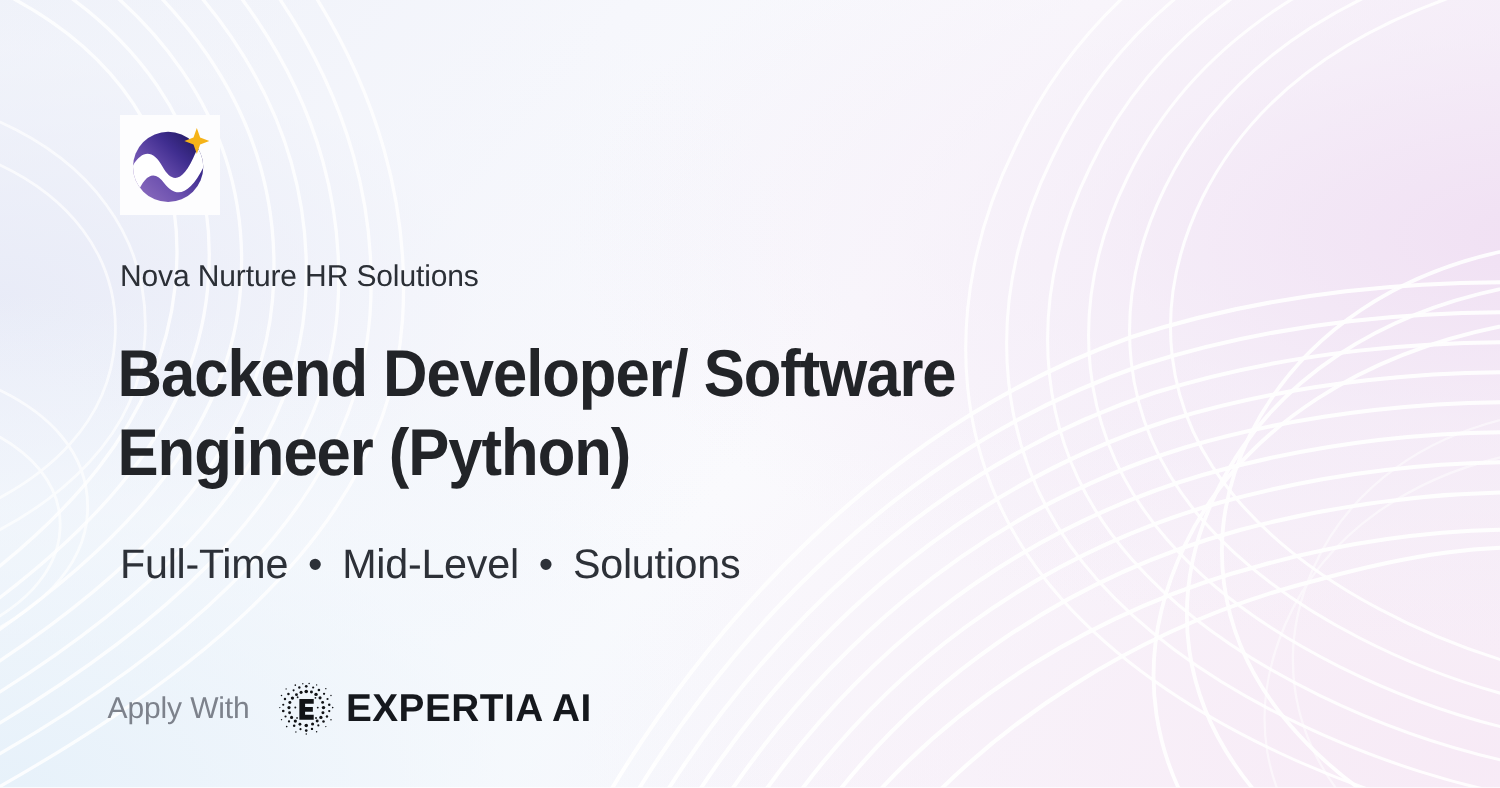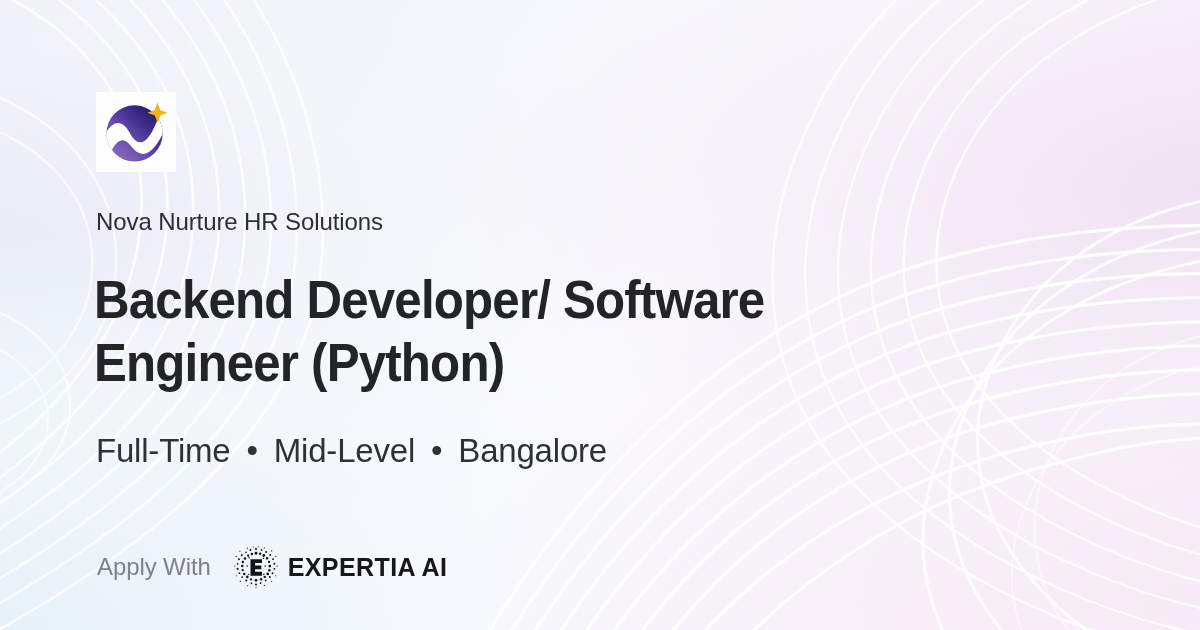--- a/index.html
+++ b/index.html
@@ -74,41 +74,41 @@
     font-weight:400;
     letter-spacing:-0.2px;
     color:#2d3138;
     white-space:nowrap;
   }
   .meta .sep { padding:0 7px; }
 
   
   .footer {
     position:absolute;
-    left:97px; top:546px;
+    left:86px; top:546px;
     display:flex;
     align-items:center;
     height:42px;
   }
   .apply-with {
     font-size:24px;
     line-height:30px;
     font-weight:400;
     color:#7d828c;
     letter-spacing:-0.1px;
     white-space:nowrap;
   }
   .expertia-mark {
     width:46px; height:46px;
     margin-left:22px;
     display:block;
   }
   .expertia-word {
     margin-left:9px;
-    font-size:25px;
+    font-size:31px;
     line-height:30px;
     font-weight:700;
     letter-spacing:0.4px;
     color:#15181d;
     white-space:nowrap;
   }
 </style>
 </head>
 <body>
 
@@ -201,21 +201,21 @@
 
   <div class="company">Nova Nurture HR Solutions</div>
 
   <h1 class="job-title">Backend Developer/ Software Engineer (Python)</h1>
 
   <div class="meta">
     <span>Full-Time</span>
     <span class="sep">•</span>
     <span>Mid-Level</span>
     <span class="sep">•</span>
-    <span>Bangalore</span>
+    <span>Solutions</span>
   </div>
 
   <div class="footer">
     <span class="apply-with">Apply With</span>
 
     <svg class="expertia-mark" viewBox="0 0 100 100" aria-hidden="true">
       <g fill="#111316">
 
         <path d="M38,33 h25 v8.5 h-15 v5.5 h13.5 v8 h-13.5 v5.5 h15 v8.5 h-25 z"></path>
 

